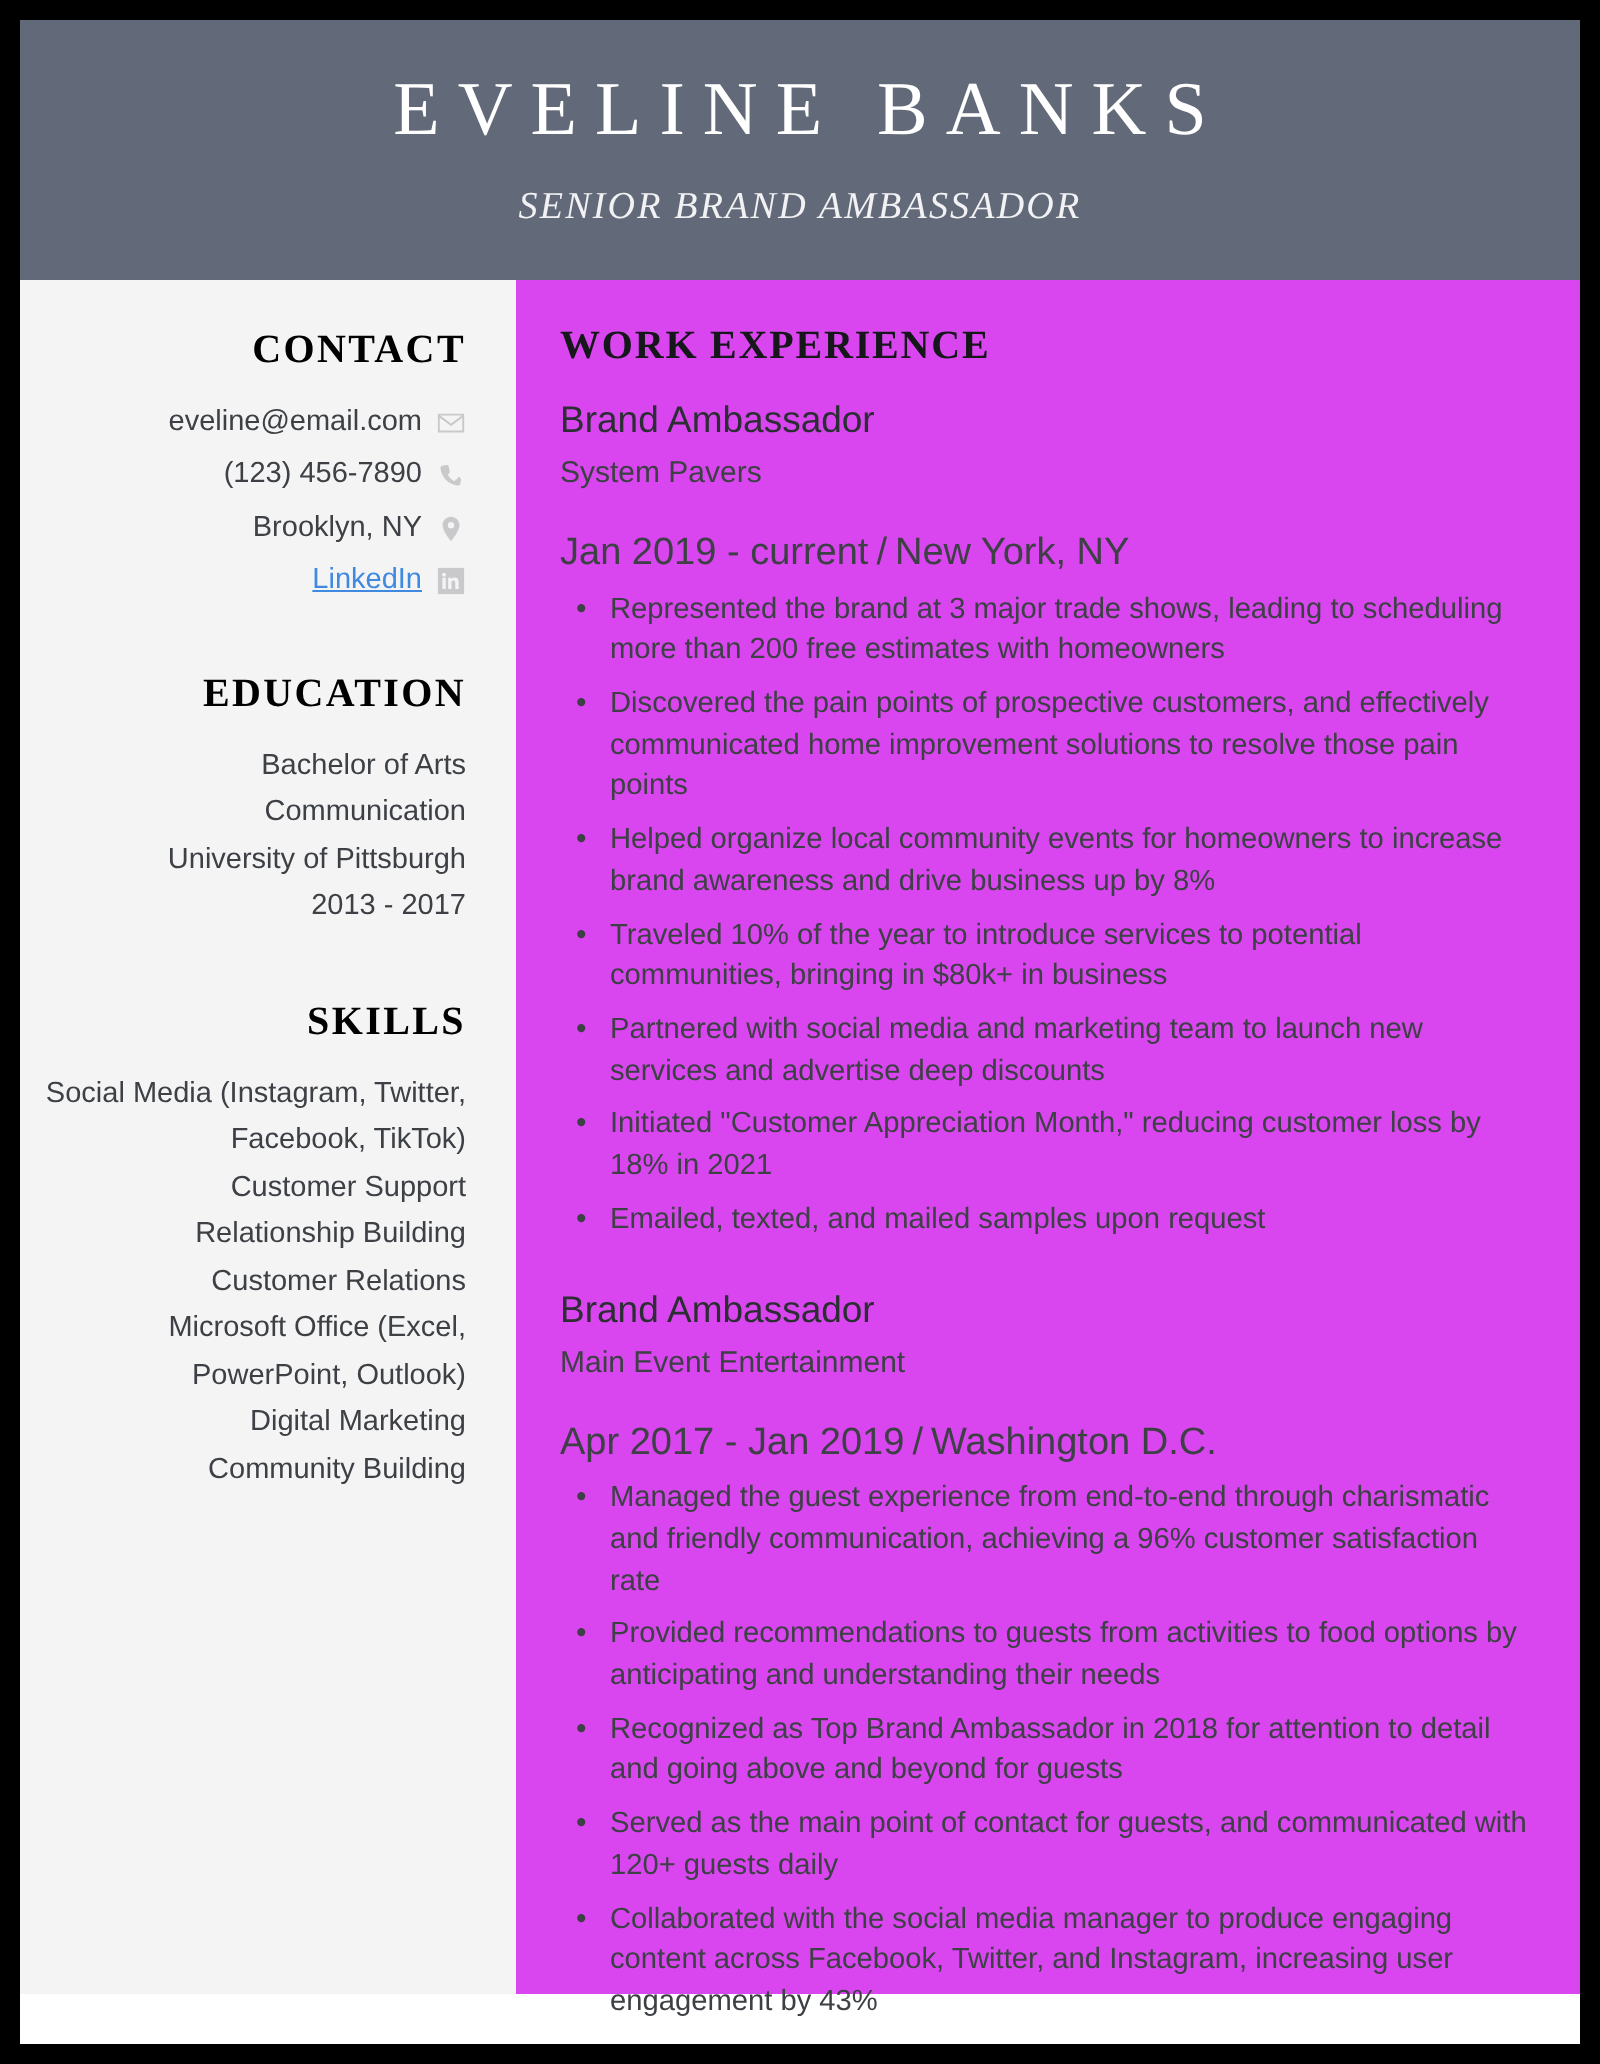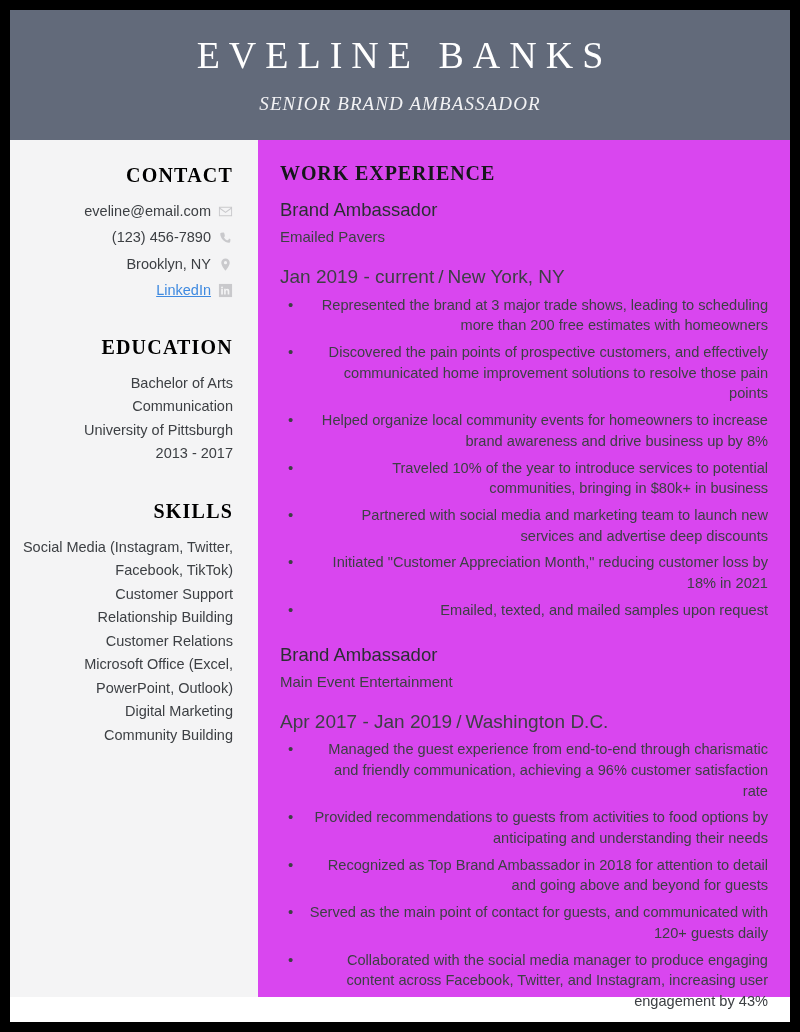--- a/index.html
+++ b/index.html
@@ -137,21 +137,20 @@
     line-height: 1.45;
     margin-bottom: 4px;
     margin-top: 16px;
   }
   .job-meta .sep { padding: 0 4px; }
 
   .bullets {
     list-style: none;
     margin: 0;
     padding: 0;
-    text-align: right;
   }
   .bullets li {
     position: relative;
     padding-left: 25px;
     font-size: 14.6px;
     color: #3d4044;
     line-height: 1.42;
     margin-bottom: 6px;
   }
   .bullets li::before {
@@ -229,21 +228,21 @@
         <div class="side-line">Community Building</div>
       </div>
 
     </div>
 
     <div class="main">
       <div class="main-heading">WORK EXPERIENCE</div>
 
       <div class="job">
         <div class="job-title">Brand Ambassador</div>
-        <div class="job-company">Emailed Pavers</div>
+        <div class="job-company">System Pavers</div>
         <div class="job-meta">
           <span>Jan 2019 - current</span><span class="sep">/</span><span>New York, NY</span>
         </div>
         <ul class="bullets">
           <li>Represented the brand at 3 major trade shows, leading to scheduling more than 200 free estimates with homeowners</li>
           <li>Discovered the pain points of prospective customers, and effectively communicated home improvement solutions to resolve those pain points</li>
           <li>Helped organize local community events for homeowners to increase brand awareness and drive business up by 8%</li>
           <li>Traveled 10% of the year to introduce services to potential communities, bringing in $80k+ in business</li>
           <li>Partnered with social media and marketing team to launch new services and advertise deep discounts</li>
           <li>Initiated "Customer Appreciation Month," reducing customer loss by 18% in 2021</li>

